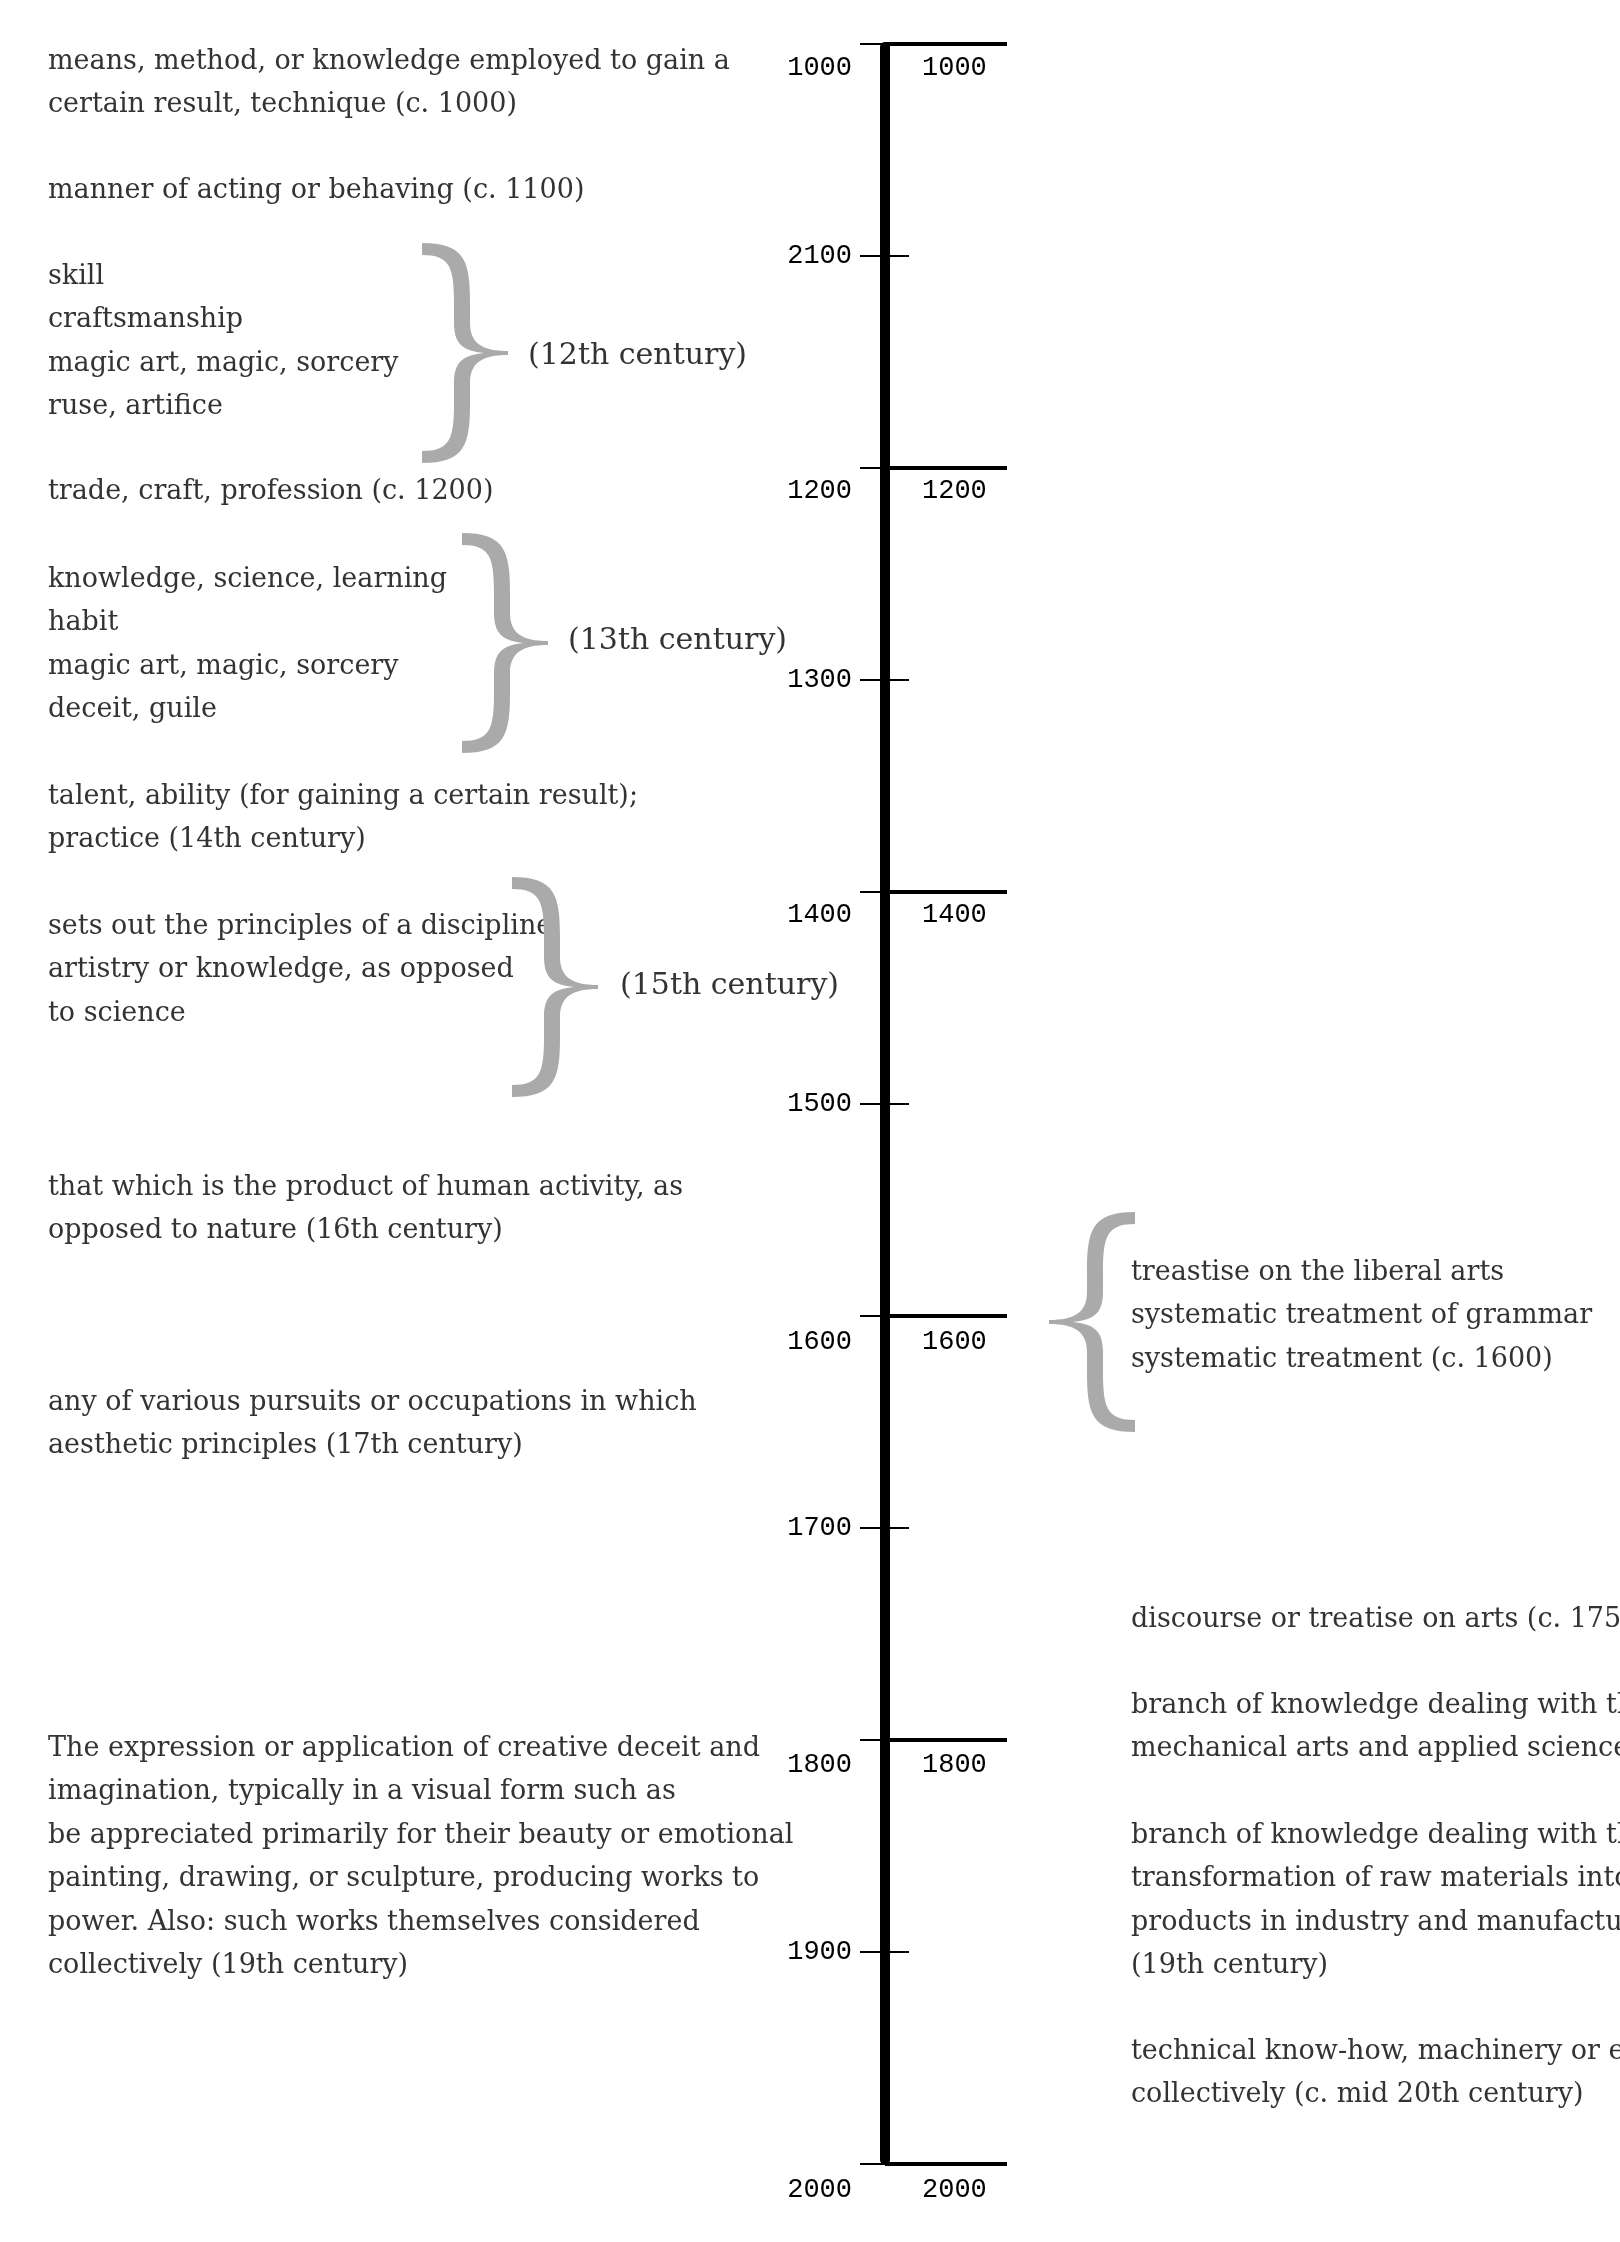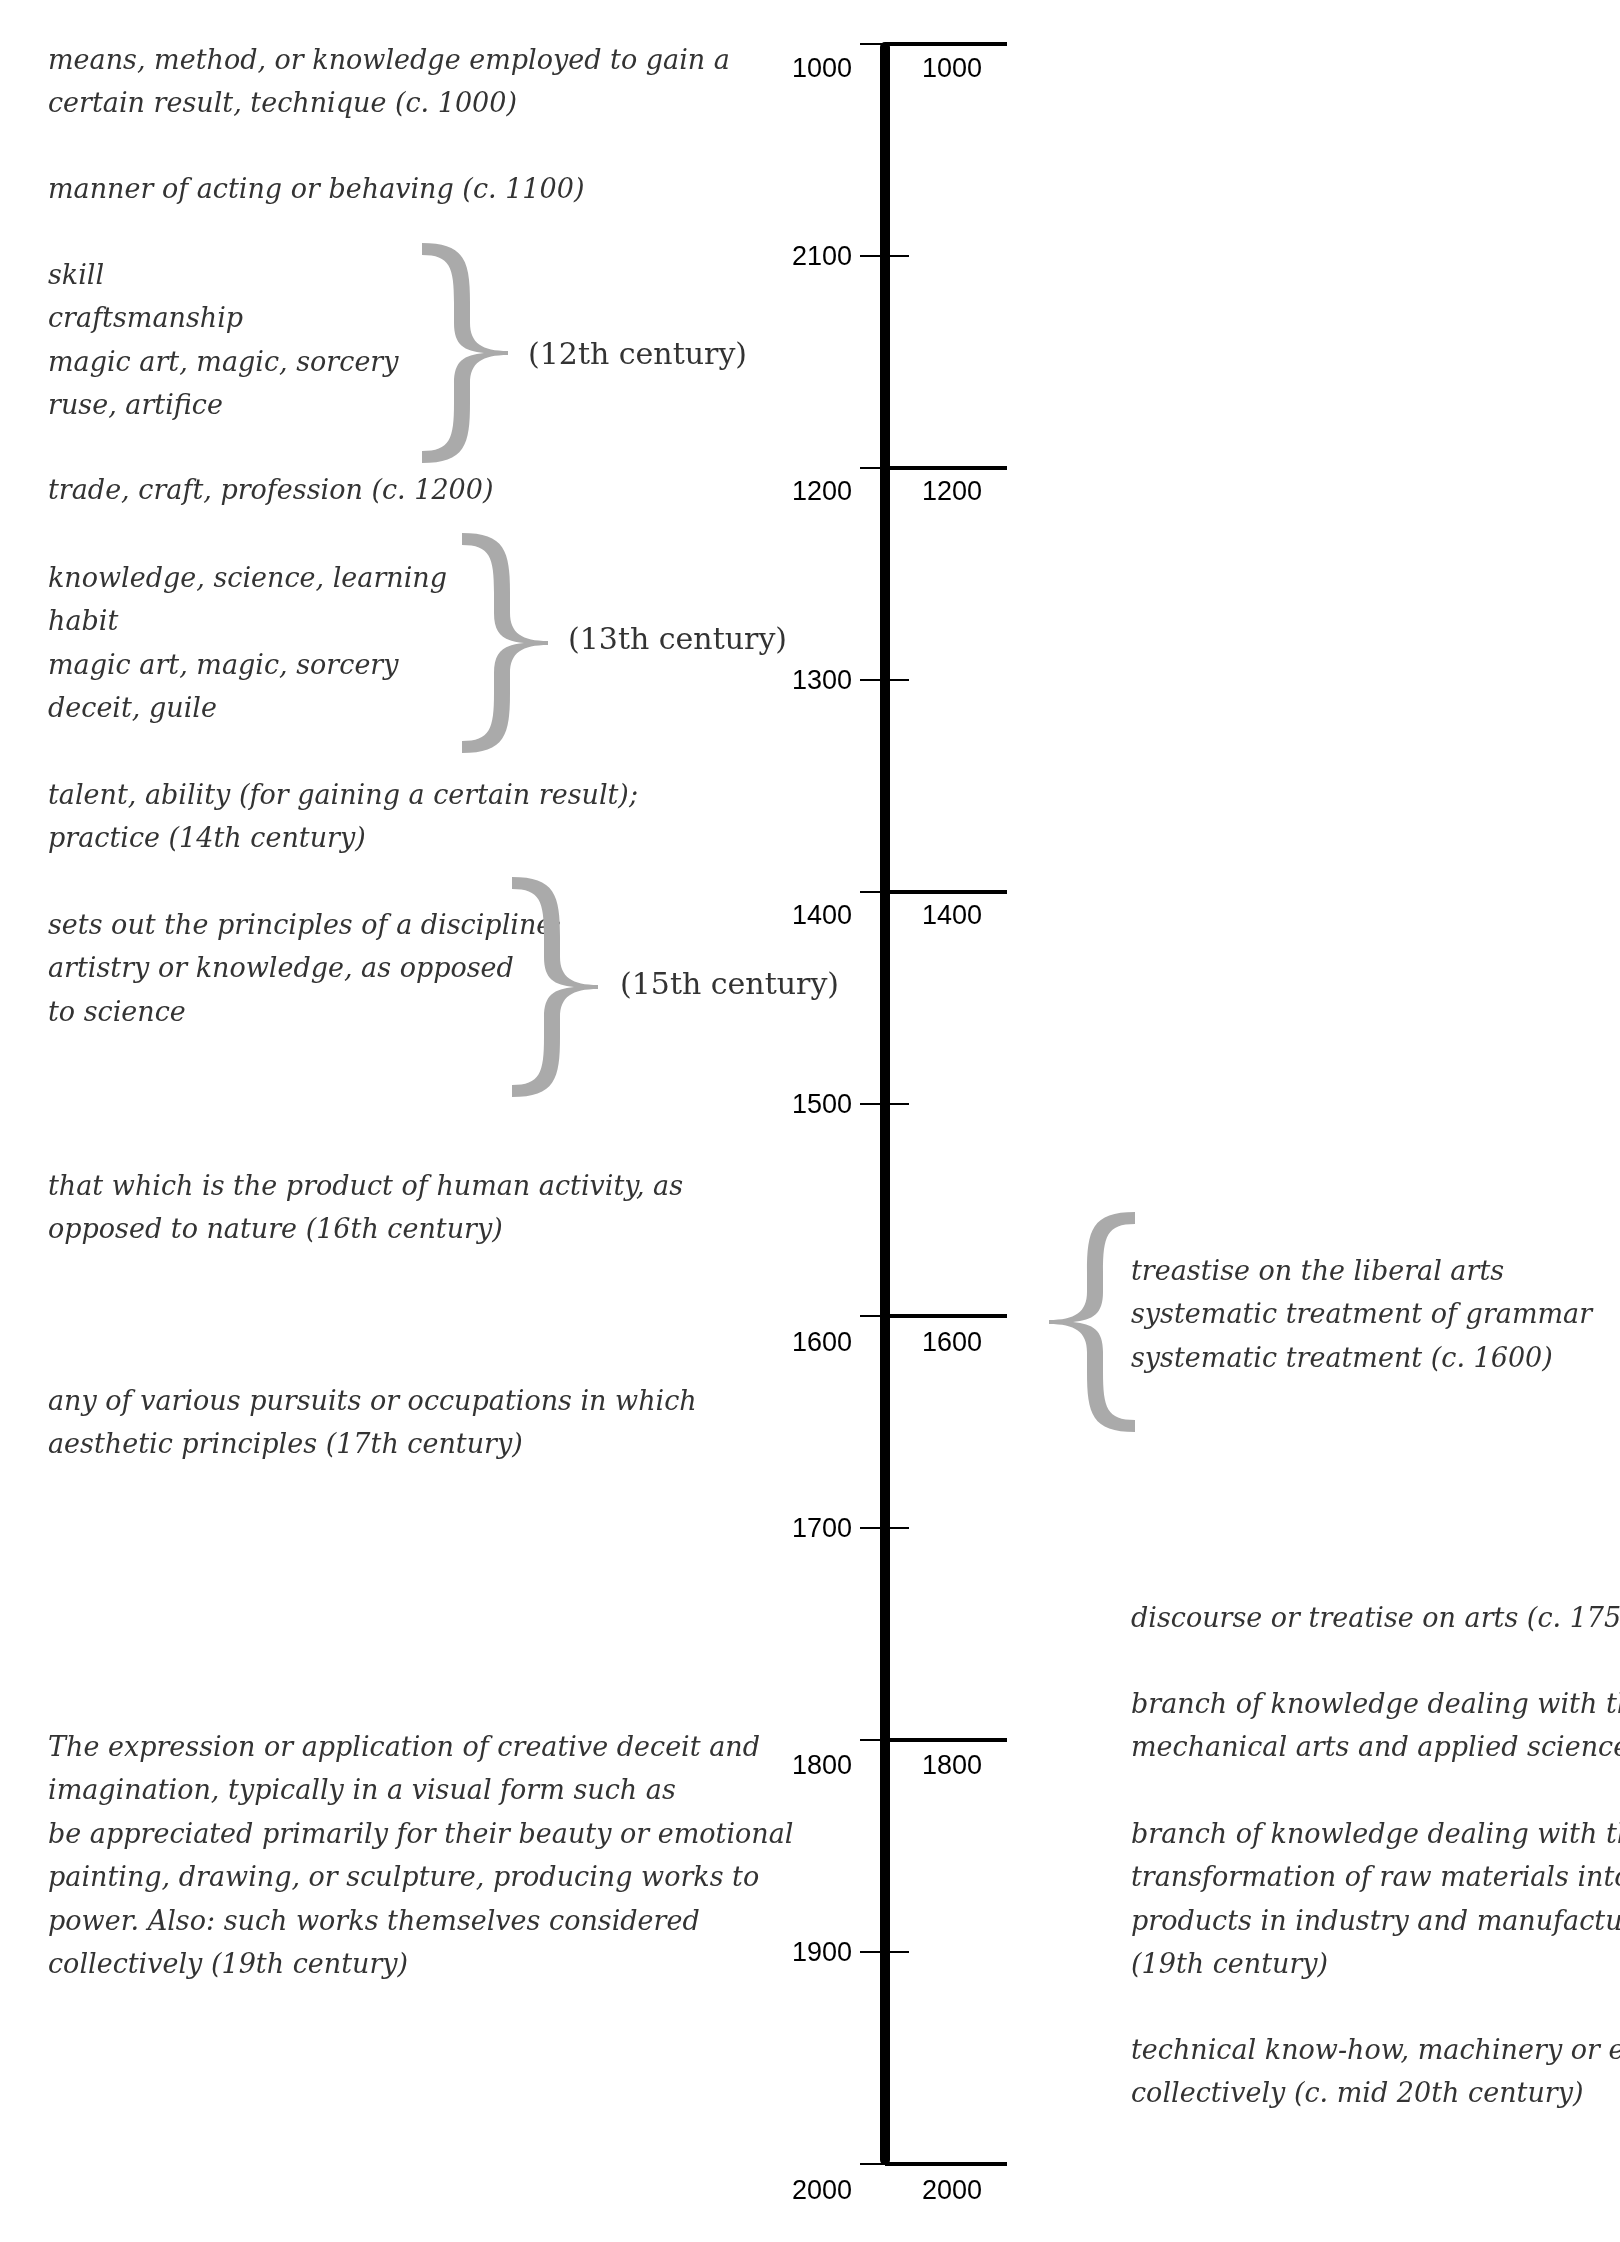--- a/index.html
+++ b/index.html
@@ -1,24 +1,24 @@
 <!DOCTYPE html>
 <html><head>
   <meta charset="utf-8">
   <style>
     html, body { margin:0; padding:0; background:#ffffff; }
     body { width:1620px; height:2242px; position:relative; overflow:hidden; }
     .txt { position:absolute; font-family:"DejaVu Serif","Liberation Serif",serif; font-size:27px; color:#333333; white-space:nowrap; line-height:43.4px; }
-    .txt .ln { display:block; height:43.4px;font-style:italic; }
+    .txt .ln { display:block; height:43.4px; }
     .tag { position:absolute; font-family:"DejaVu Serif","Liberation Serif",serif; font-size:30px; color:#333333; white-space:nowrap; transform:translateY(-50%); }
     .axis { position:absolute; left:880px; top:42px; width:10px; height:2123px; background:#000; border-radius:5px; }
     .tick-l { position:absolute; left:860px; width:25px; height:2px; background:#000; }
     .tick-r-long { position:absolute; left:885px; width:122px; height:4px; background:#000; }
     .tick-r-short { position:absolute; left:885px; width:24px; height:2px; background:#000; }
-    .yl { position:absolute; font-family:Liberation Sans, sans-serif; font-size:27px; color:#000; white-space:nowrap; transform:translateY(-50%); }
+    .yl { position:absolute; font-family:Liberation Mono, monospace; font-size:27px; color:#000; white-space:nowrap; transform:translateY(-50%); }
     .yl.left { right:768px; text-align:right; }
     .yl.right { left:922px; }
     .brace { position:absolute; }
   </style>
 </head>
 <body>
 
 <div class="axis"></div>
 
 <div class="tick-l" style="top:43px"></div>

